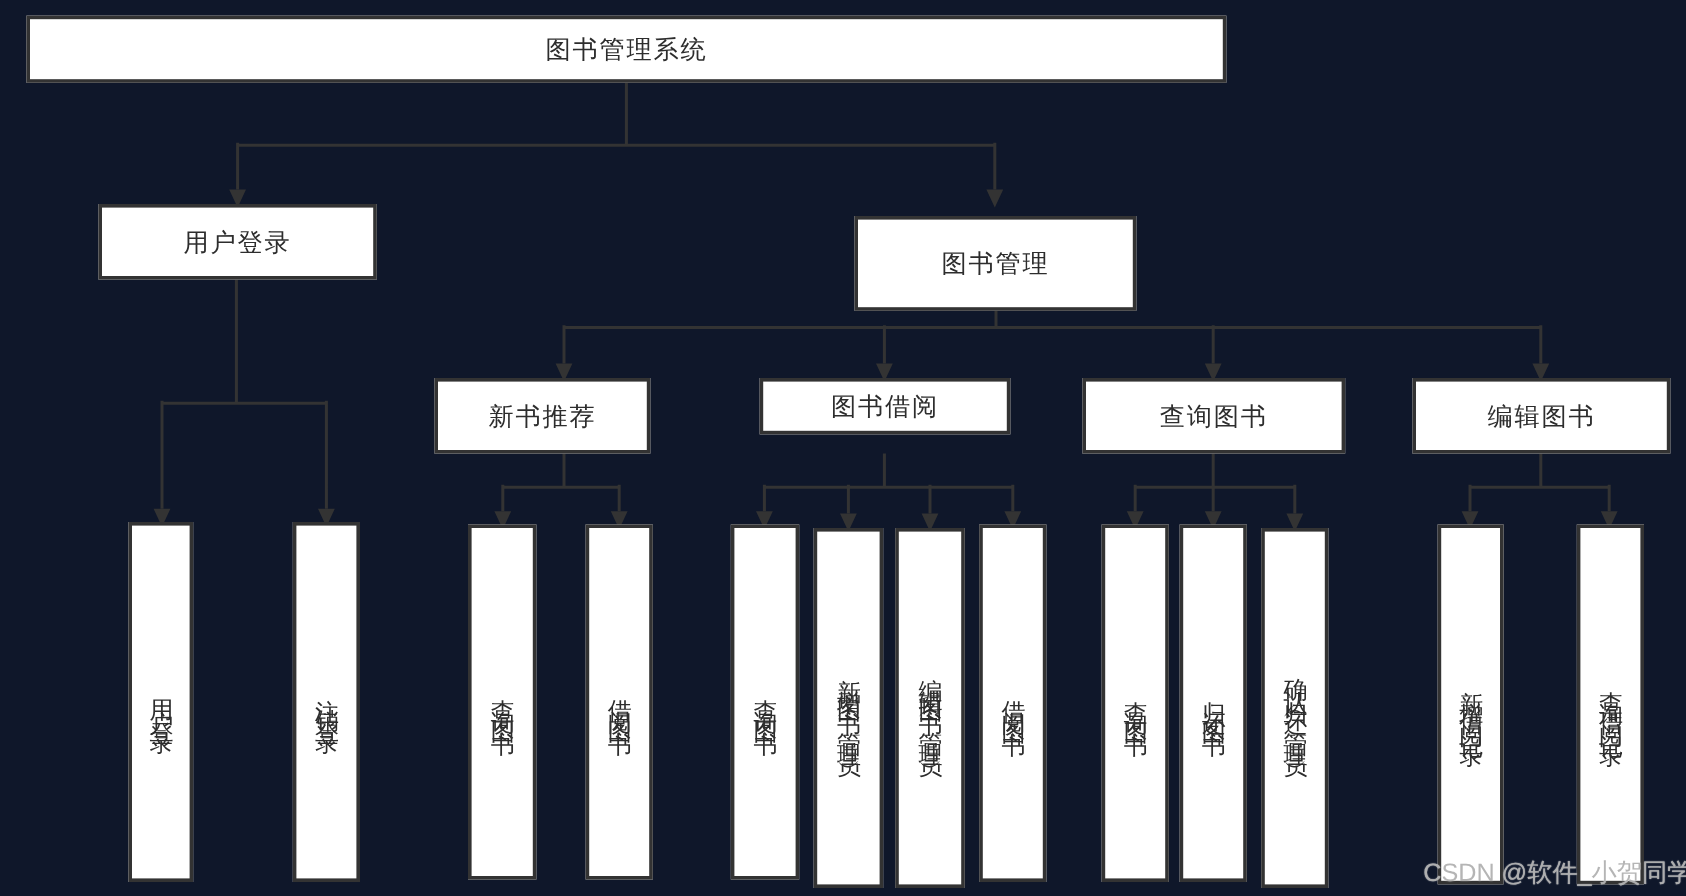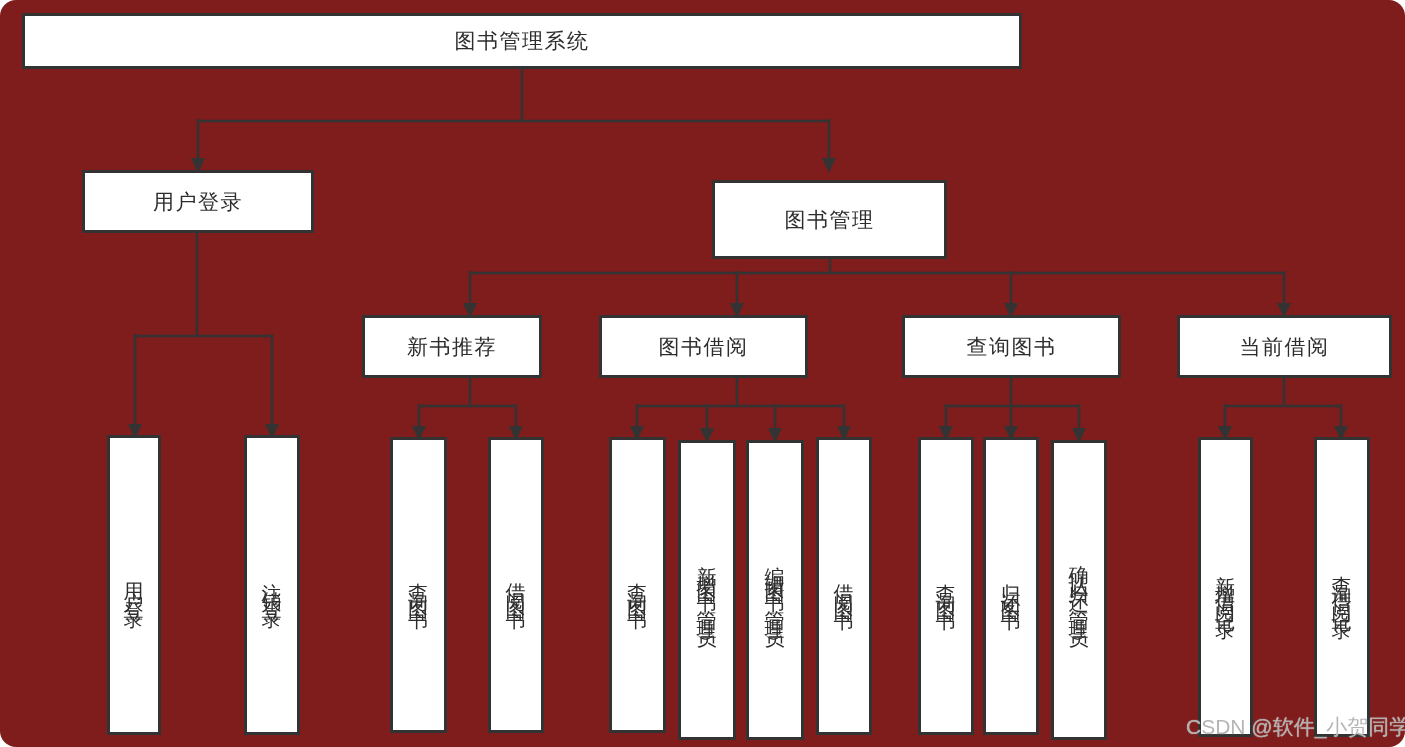--- a/index.html
+++ b/index.html
@@ -1,23 +1,22 @@
 <!DOCTYPE html>
 <html><head>
 <meta charset="utf-8">
 <style>
   html, body { margin: 0; padding: 0; background: #ffffff; }
   .canvas {
     position: relative;
     width: 1405px;
     height: 747px;
-    background: #7f1d1d;
+    background: #0f172a;
     overflow: hidden;
     font-family: "Liberation Sans", sans-serif;
-    border-radius: 16px;
   }
   svg.wires {
     position: absolute;
     left: 0; top: 0;
     width: 1405px; height: 747px;
     z-index: 1;
     pointer-events: none;
   }
   .hbox {
     position: absolute;
@@ -99,28 +98,28 @@
   <div class="hbox" style="left:82px;top:170px;width:232px;height:63px">
     <span class="hlabel">用户登录</span>
   </div>
   <div class="hbox" style="left:712px;top:180px;width:235px;height:79px">
     <span class="hlabel">图书管理</span>
   </div>
 
   <div class="hbox" style="left:362px;top:315px;width:180px;height:63px">
     <span class="hlabel">新书推荐</span>
   </div>
-  <div class="hbox" style="left:599px;top:315px;width:209px;height:63px">
+  <div class="hbox" style="left:633px;top:315px;width:209px;height:47px">
     <span class="hlabel">图书借阅</span>
   </div>
   <div class="hbox" style="left:902px;top:315px;width:219px;height:63px">
     <span class="hlabel">查询图书</span>
   </div>
   <div class="hbox" style="left:1177px;top:315px;width:215px;height:63px">
-    <span class="hlabel">当前借阅</span>
+    <span class="hlabel">编辑图书</span>
   </div>
 
   <div class="vbox" style="left:107px;top:435px;width:54px;height:300px">
     <span class="vlabel">用户登录</span>
   </div>
   <div class="vbox" style="left:244px;top:435px;width:56px;height:300px">
     <span class="vlabel">注销登录</span>
   </div>
 
   <div class="vbox" style="left:390px;top:437px;width:57px;height:296px">

